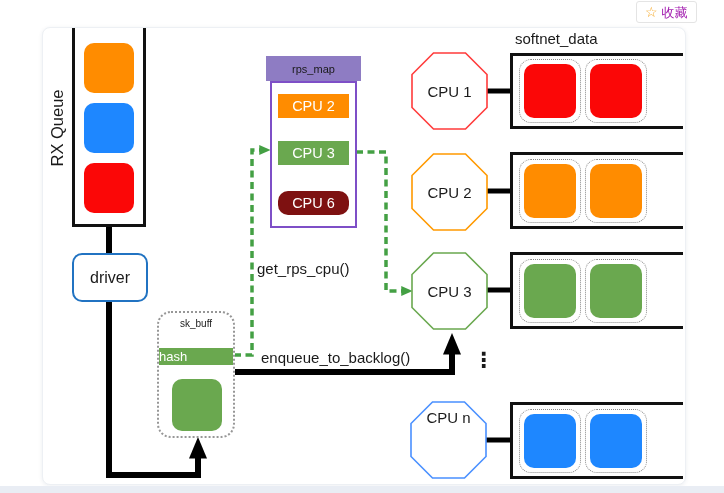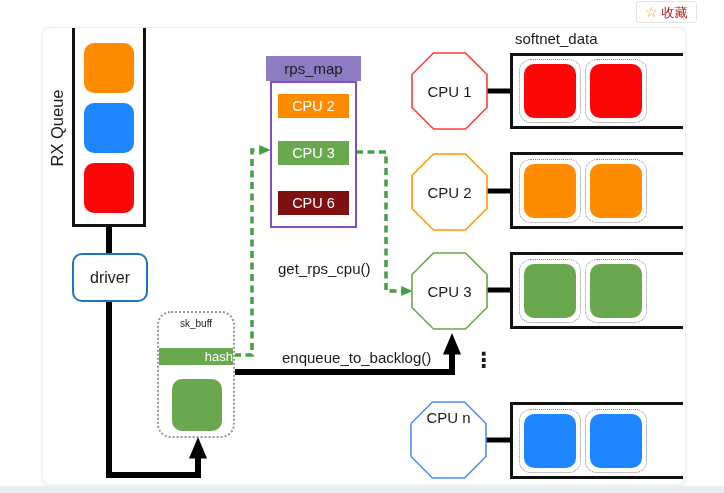--- a/index.html
+++ b/index.html
@@ -18,21 +18,21 @@
   }
   .bottom-strip { left:0; top:486px; width:724px; height:7px; background:#e9edf4; }
 
   
   .fav {
     left:636px; top:1px; height:22px; padding:0 8px;
     background:#fff; border:1px solid #e4e4e4; border-radius:3px;
     display:flex; align-items:center; gap:4px; cursor:pointer;
   }
   .fav .star { color:#f5a623; font-size:14px; line-height:1; }
-  .fav .txt  { color:#b91c1c; font-size:13px; line-height:1; }
+  .fav .txt  { color:#a21caf; font-size:13px; line-height:1; }
 
   
   .wall { background:#111; }
   .rxlabel {
     left:17px; top:119px; width:80px; height:18px;
     font-size:16.5px; text-align:center; white-space:nowrap;
     transform:rotate(-90deg);
   }
   .rxpkt { left:84px; width:50px; height:50px; border-radius:10px; }
 
@@ -44,37 +44,37 @@
   }
 
   
   .skbuff {
     left:157px; top:311px; width:78px; height:127px;
     border:2px dotted #979797; border-radius:14px; background:#fff;
   }
   .skbuff .title { position:absolute; top:5px; left:0; right:0; text-align:center; font-size:10px; }
   .skbuff .hashbar {
     position:absolute; top:35px; left:0; right:0; height:17px;
-    color:#fff; font-size:13px; display:flex; align-items:center; justify-content:flex-end;
+    color:#fff; font-size:13px; display:flex; align-items:center; justify-content:flex-start;
   }
   .skbuff .pkt { position:absolute; left:13px; top:66px; width:50px; height:52px; border-radius:10px; }
 
   
   .rps-header {
     left:266px; top:56px; width:95px; height:25px;
-    display:flex; align-items:center; justify-content:center; font-size:15px;
+    display:flex; align-items:center; justify-content:center; font-size:11px;
   }
   .rps-body { left:270px; top:81px; width:87px; height:147px; background:#fff; border:2.5px solid #7E4FC7; }
   .rps-bar {
     position:absolute; left:6px; width:71px; height:24px;
     color:#fff; font-size:14.5px; display:flex; align-items:center; justify-content:center;
   }
 
   
-  .flowlabel { font-size:15px; white-space:nowrap;margin-left:21px; }
+  .flowlabel { font-size:15px; white-space:nowrap; }
 
   
   .cpulabel {
     width:77px; height:78px; display:flex; align-items:center; justify-content:center;
     font-size:15px; white-space:nowrap;
   }
 
   
   .queue {
     width:173px; background:#fff;
@@ -160,21 +160,21 @@
 <div class="abs rps-header" style="background: rgb(142, 124, 195);">
   <span>rps_map</span>
 </div>
 <div class="abs rps-body">
   <div class="rps-bar" style="top: 11px; background: rgb(255, 140, 0);">
     <span>CPU 2</span>
   </div>
   <div class="rps-bar" style="top: 58px; background: rgb(106, 168, 79);">
     <span>CPU 3</span>
   </div>
-  <div class="rps-bar" style="top: 108px; background: rgb(126, 17, 17);">
+  <div class="rps-bar" style="top: 108px; background: rgb(126, 17, 17); border-radius: 10px;">
     <span>CPU 6</span>
   </div>
 </div>
 
 <div class="abs flowlabel" style="left:257px;top:260px">get_rps_cpu()</div>
 <div class="abs flowlabel" style="left:261px;top:349px">enqueue_to_backlog()</div>
 <div class="abs softnet-label">softnet_data</div>
 <div class="abs ellipsis">⋮</div>
 
 <div class="abs cpulabel" style="left:411px;top:52px">CPU 1</div>

